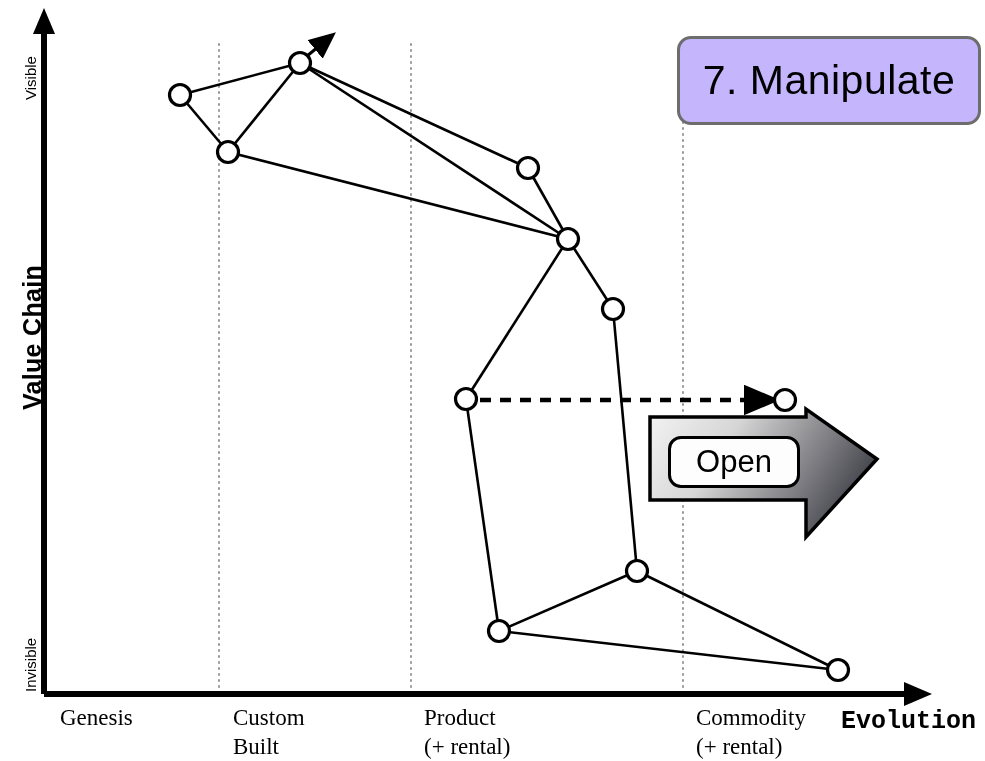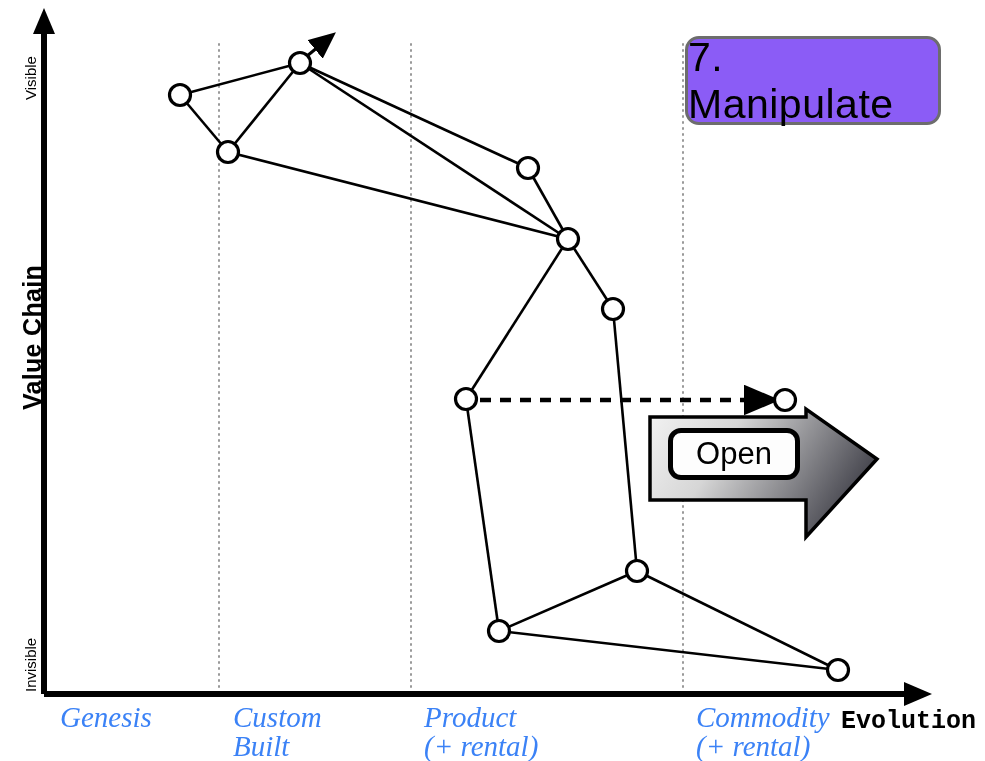--- a/index.html
+++ b/index.html
@@ -86,63 +86,61 @@
     position: absolute;
     font-family: Liberation Mono, monospace;
     font-weight: bold;
     font-size: 25px;
     color: #000000;
     white-space: nowrap;
   }
   .stage-label {
     position: absolute;
     font-family: "Liberation Serif", serif;
-    font-style: italic;
-    font-size: 29px;
+    font-size: 23px;
     line-height: 29px;
-    color: #3b82f6;
+    color: #000000;
     white-space: pre-line;
   }
   #title-box {
     position: absolute;
     left: 677px;
     top: 36px;
-    width: 256px;
+    width: 304px;
     height: 89px;
     box-sizing: border-box;
-    background: #8b5cf6;
+    background: #c4b5fd;
     border: 3px solid #6d6d6d;
     border-radius: 14px;
     display: flex;
     align-items: center;
     justify-content: center;
-    margin-left: 8px;
   }
   #title-text {
     font-family: "Liberation Sans", sans-serif;
     font-size: 41px;
     color: #000000;
     letter-spacing: 0.5px;
   }
   #open-arrow-wrap {
     position: absolute;
     left: 645px;
     top: 404px;
     width: 240px;
     height: 140px;
   }
   #open-label-box {
     position: absolute;
     left: 23px;
-    top: 24px;
+    top: 32px;
     width: 132px;
     height: 52px;
     box-sizing: border-box;
     background: #fdfdfd;
-    border: 5px solid #000000;
+    border: 3px solid #000000;
     border-radius: 13px;
     display: flex;
     align-items: center;
     justify-content: center;
   }
   #open-label-text {
     font-family: "Liberation Sans", sans-serif;
     font-size: 31px;
     color: #000000;
   }

